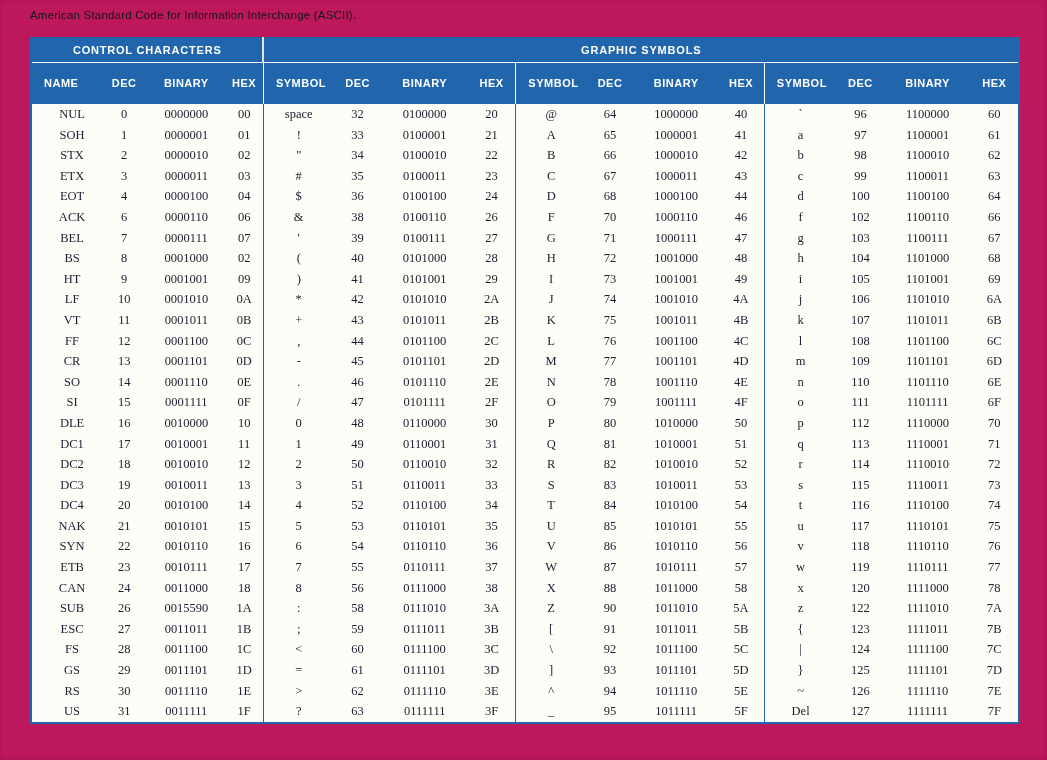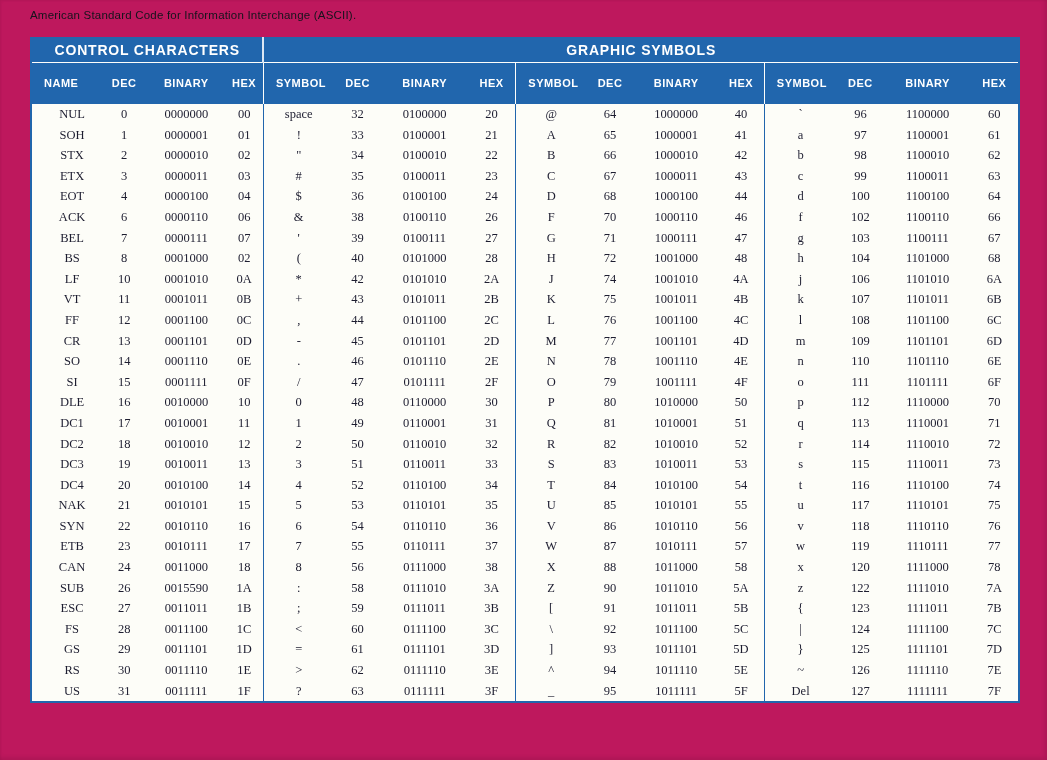--- a/index.html
+++ b/index.html
@@ -37,21 +37,21 @@
   }
   thead th {
     background: #2166ad;
     color: #ffffff;
     font-family: "Liberation Sans", sans-serif;
     font-weight: bold;
     overflow: hidden;
     white-space: nowrap;
   }
   th.group {
-    font-size: 14px;
+    font-size: 11px;
     height: 24px;
     letter-spacing: 0.8px;
     text-align: center;
     border-bottom: 1px solid rgba(255,255,255,0.55);
   }
   th.group.gsep-head { border-left: 2px solid #dce7f3; }
   th.col {
     font-size: 11px;
     height: 42px;
     letter-spacing: 0.5px;
@@ -261,20 +261,38 @@
             <td class="sym group-start">H</td>
             <td>72</td>
             <td>1001000</td>
             <td>48</td>
             <td class="sym group-start">h</td>
             <td>104</td>
             <td>1101000</td>
             <td>68</td>
           </tr>
           <tr>
+            <td class="first">HT</td>
+            <td>9</td>
+            <td>0001001</td>
+            <td>09</td>
+            <td class="sym group-start">)</td>
+            <td>41</td>
+            <td>0101001</td>
+            <td>29</td>
+            <td class="sym group-start">I</td>
+            <td>73</td>
+            <td>1001001</td>
+            <td>49</td>
+            <td class="sym group-start">i</td>
+            <td>105</td>
+            <td>1101001</td>
+            <td>69</td>
+          </tr>
+          <tr>
             <td class="first">LF</td>
             <td>10</td>
             <td>0001010</td>
             <td>0A</td>
             <td class="sym group-start">*</td>
             <td>42</td>
             <td>0101010</td>
             <td>2A</td>
             <td class="sym group-start">J</td>
             <td>74</td>

